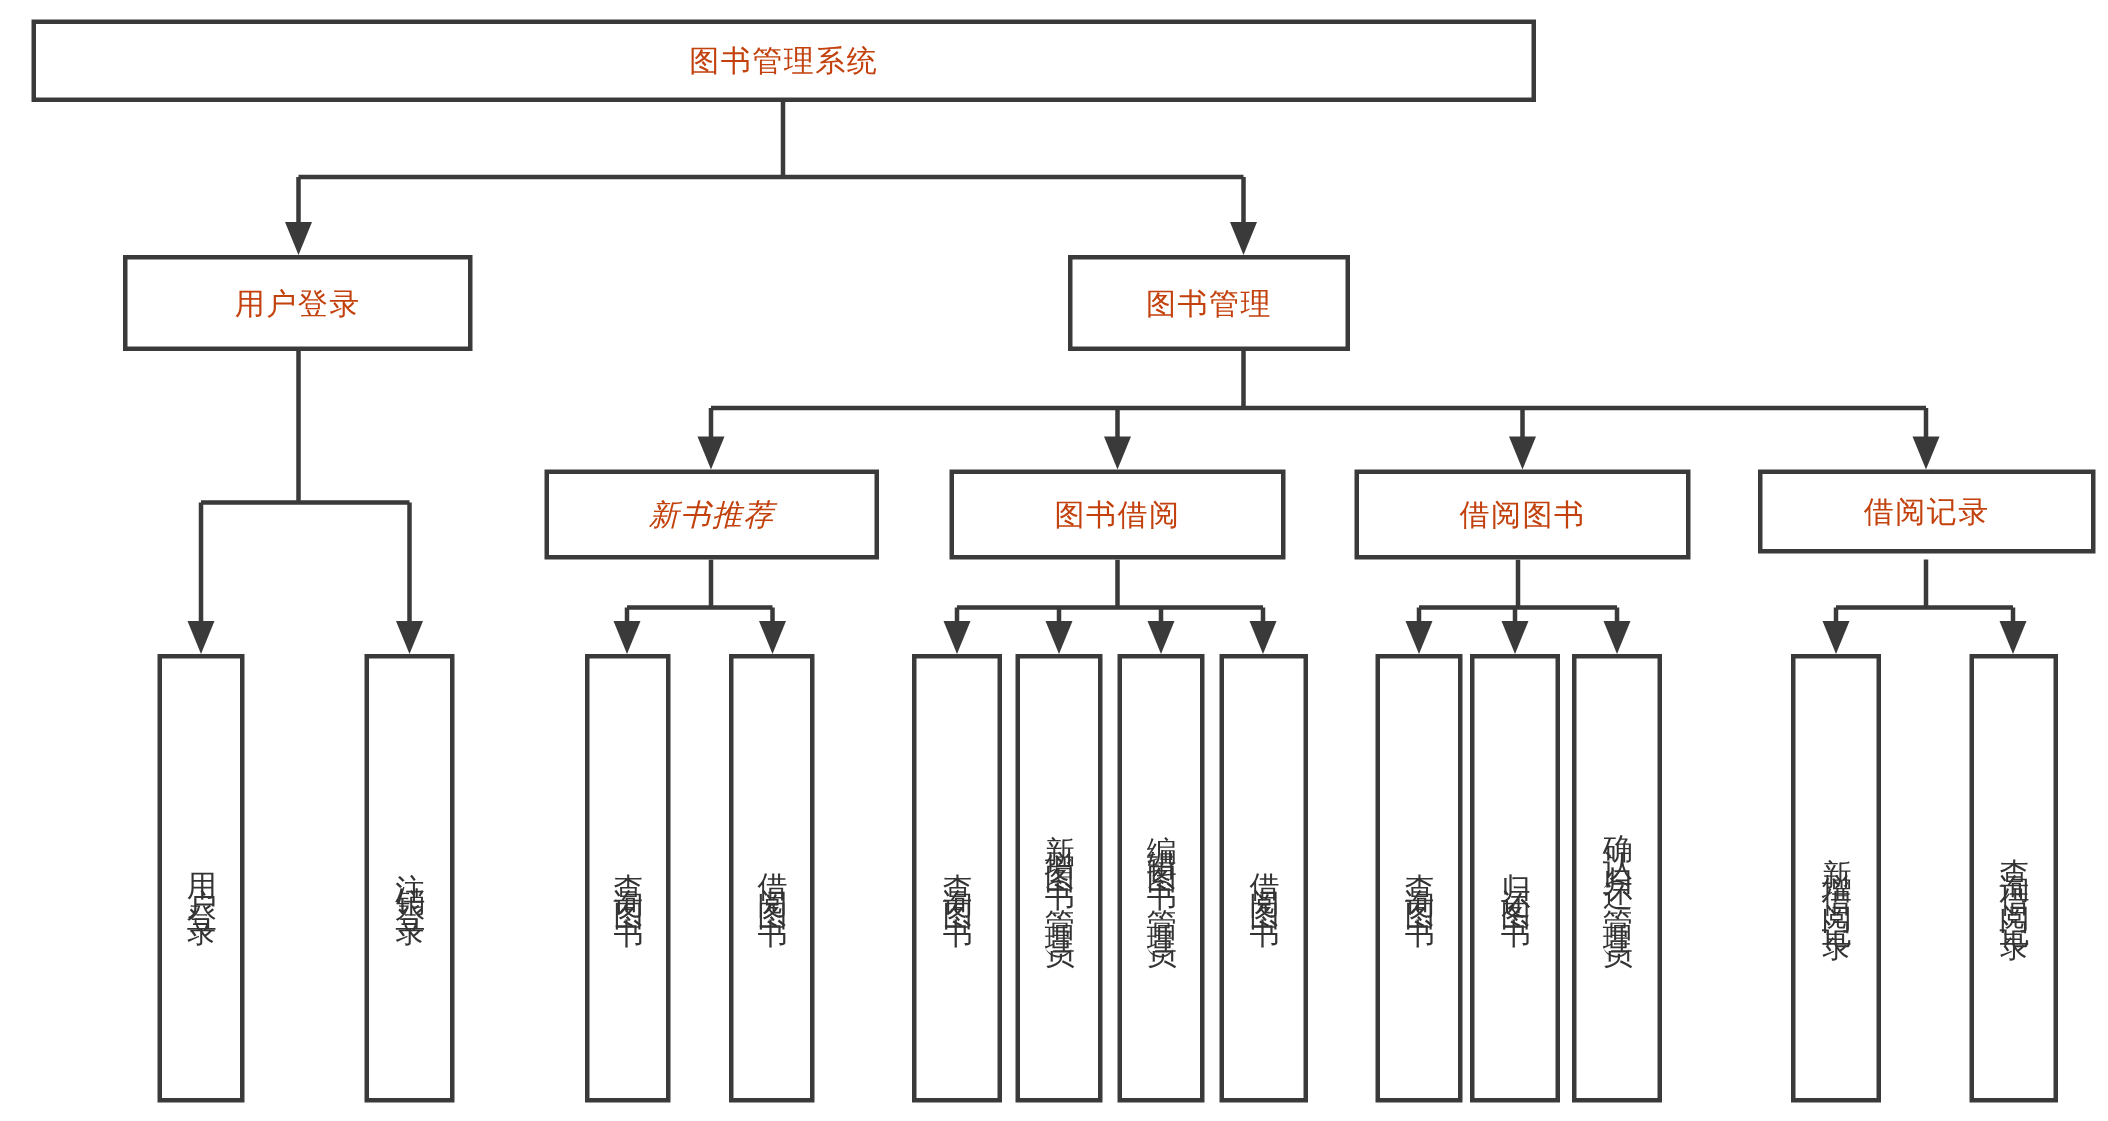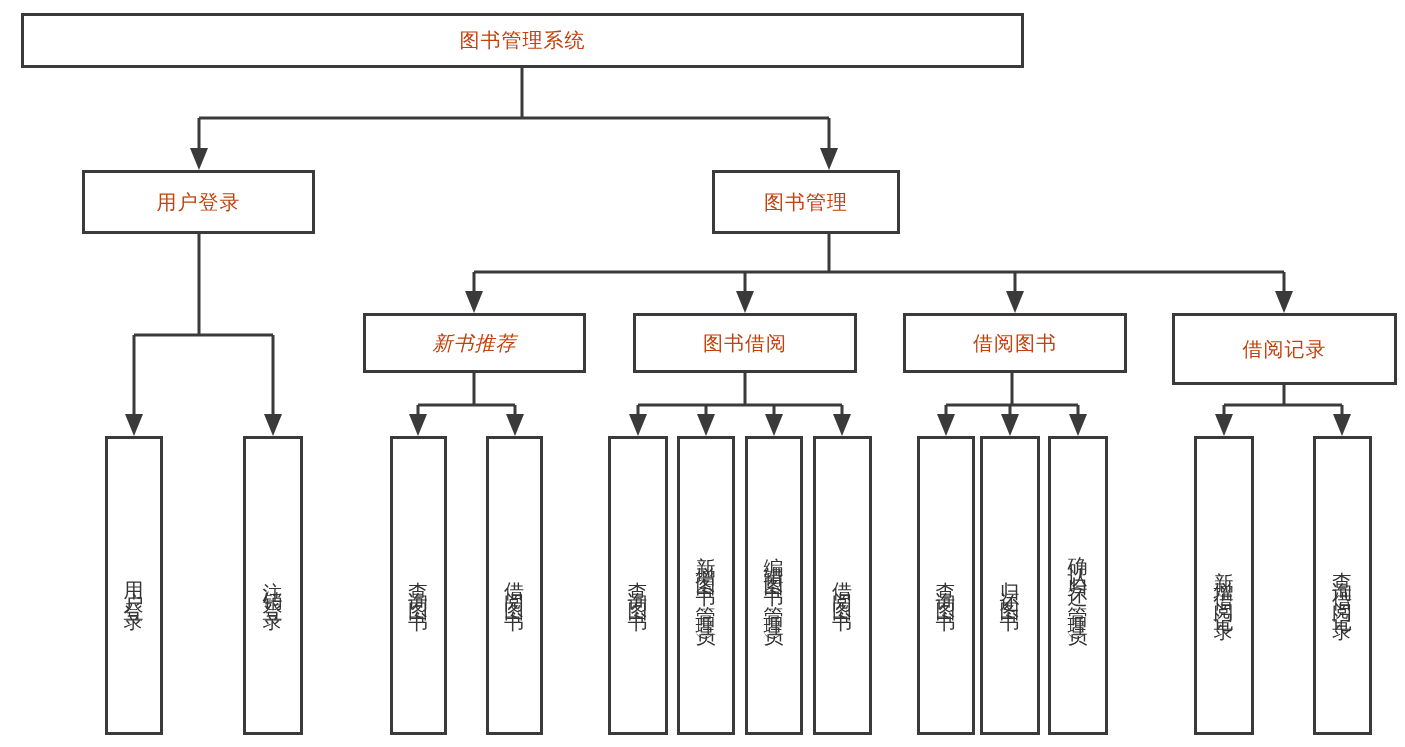--- a/index.html
+++ b/index.html
@@ -101,21 +101,21 @@
   </svg>
 
   <div class="node" style="left:21px; top:13px; width:1003px; height:55px;">图书管理系统</div>
 
   <div class="node" style="left:82px; top:170px; width:233px; height:64px;">用户登录</div>
   <div class="node" style="left:712px; top:170px; width:188px; height:64px;">图书管理</div>
 
   <div class="node" style="left:363px; top:313px; width:223px; height:60px;font-style:italic;">新书推荐</div>
   <div class="node" style="left:633px; top:313px; width:224px; height:60px;">图书借阅</div>
   <div class="node" style="left:903px; top:313px; width:224px; height:60px;">借阅图书</div>
-  <div class="node" style="left:1172px; top:313px; width:225px; height:72px;">借阅记录</div>
+  <div class="node" style="left:1172px; top:313px; width:225px; height:56px;">借阅记录</div>
 
   <div class="vnode" style="left:105px; width:58px;">
     <span>用户登录</span>
   </div>
   <div class="vnode" style="left:243px; width:60px;">
     <span>注销登录</span>
   </div>
 
   <div class="vnode" style="left:390px; width:57px;">
     <span>查询图书</span>

